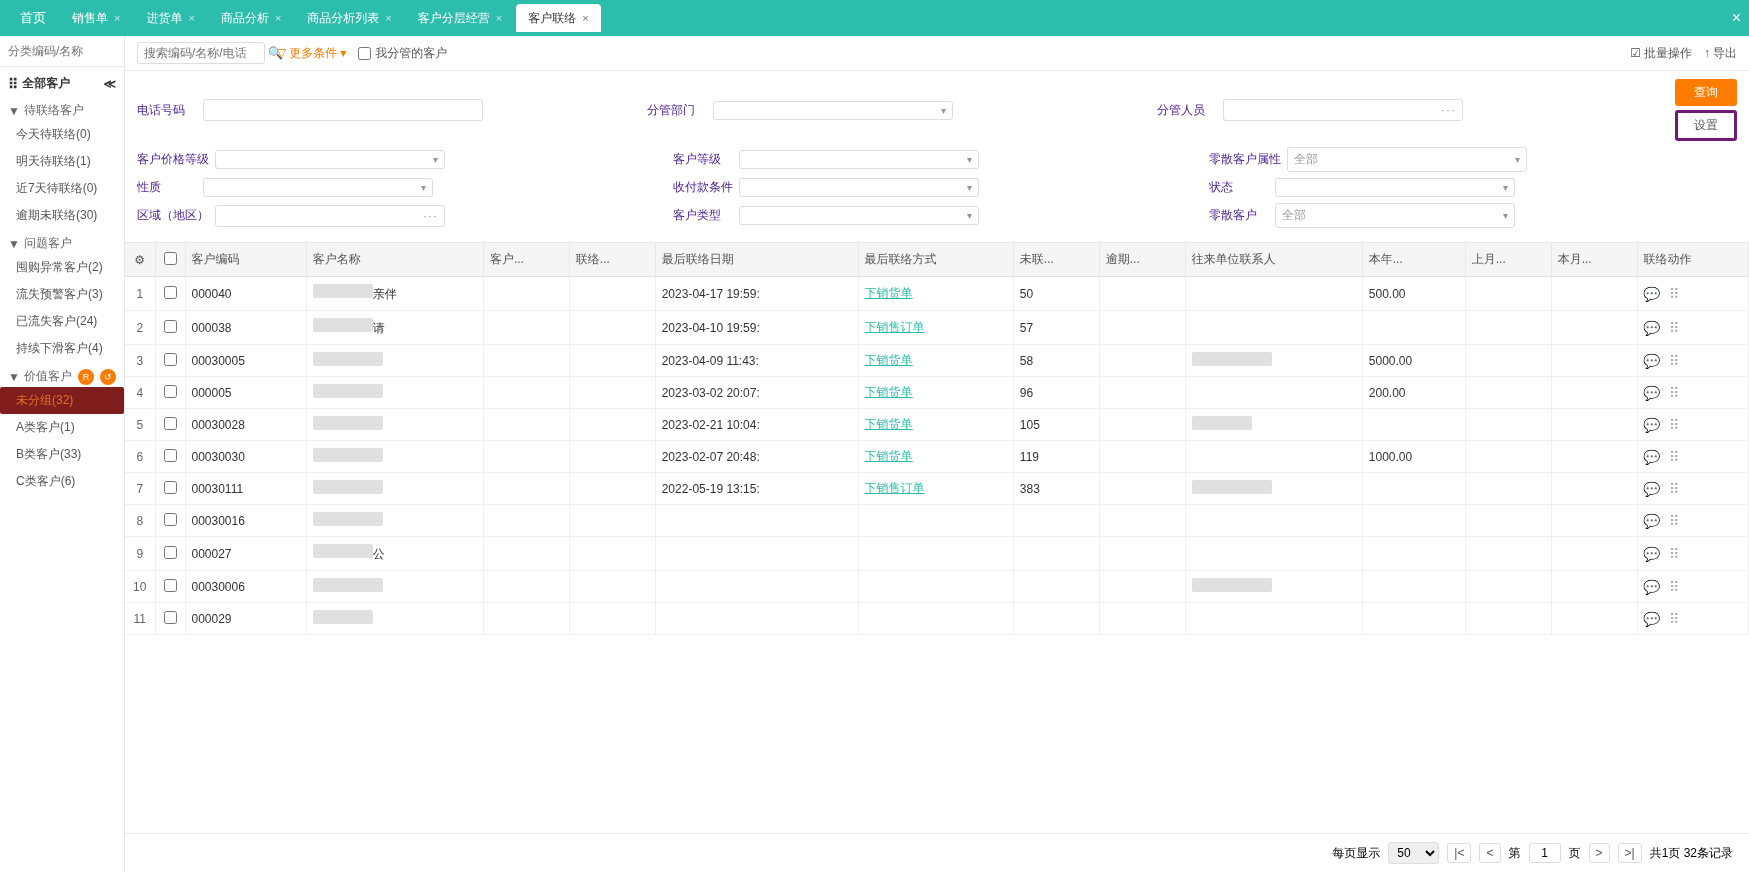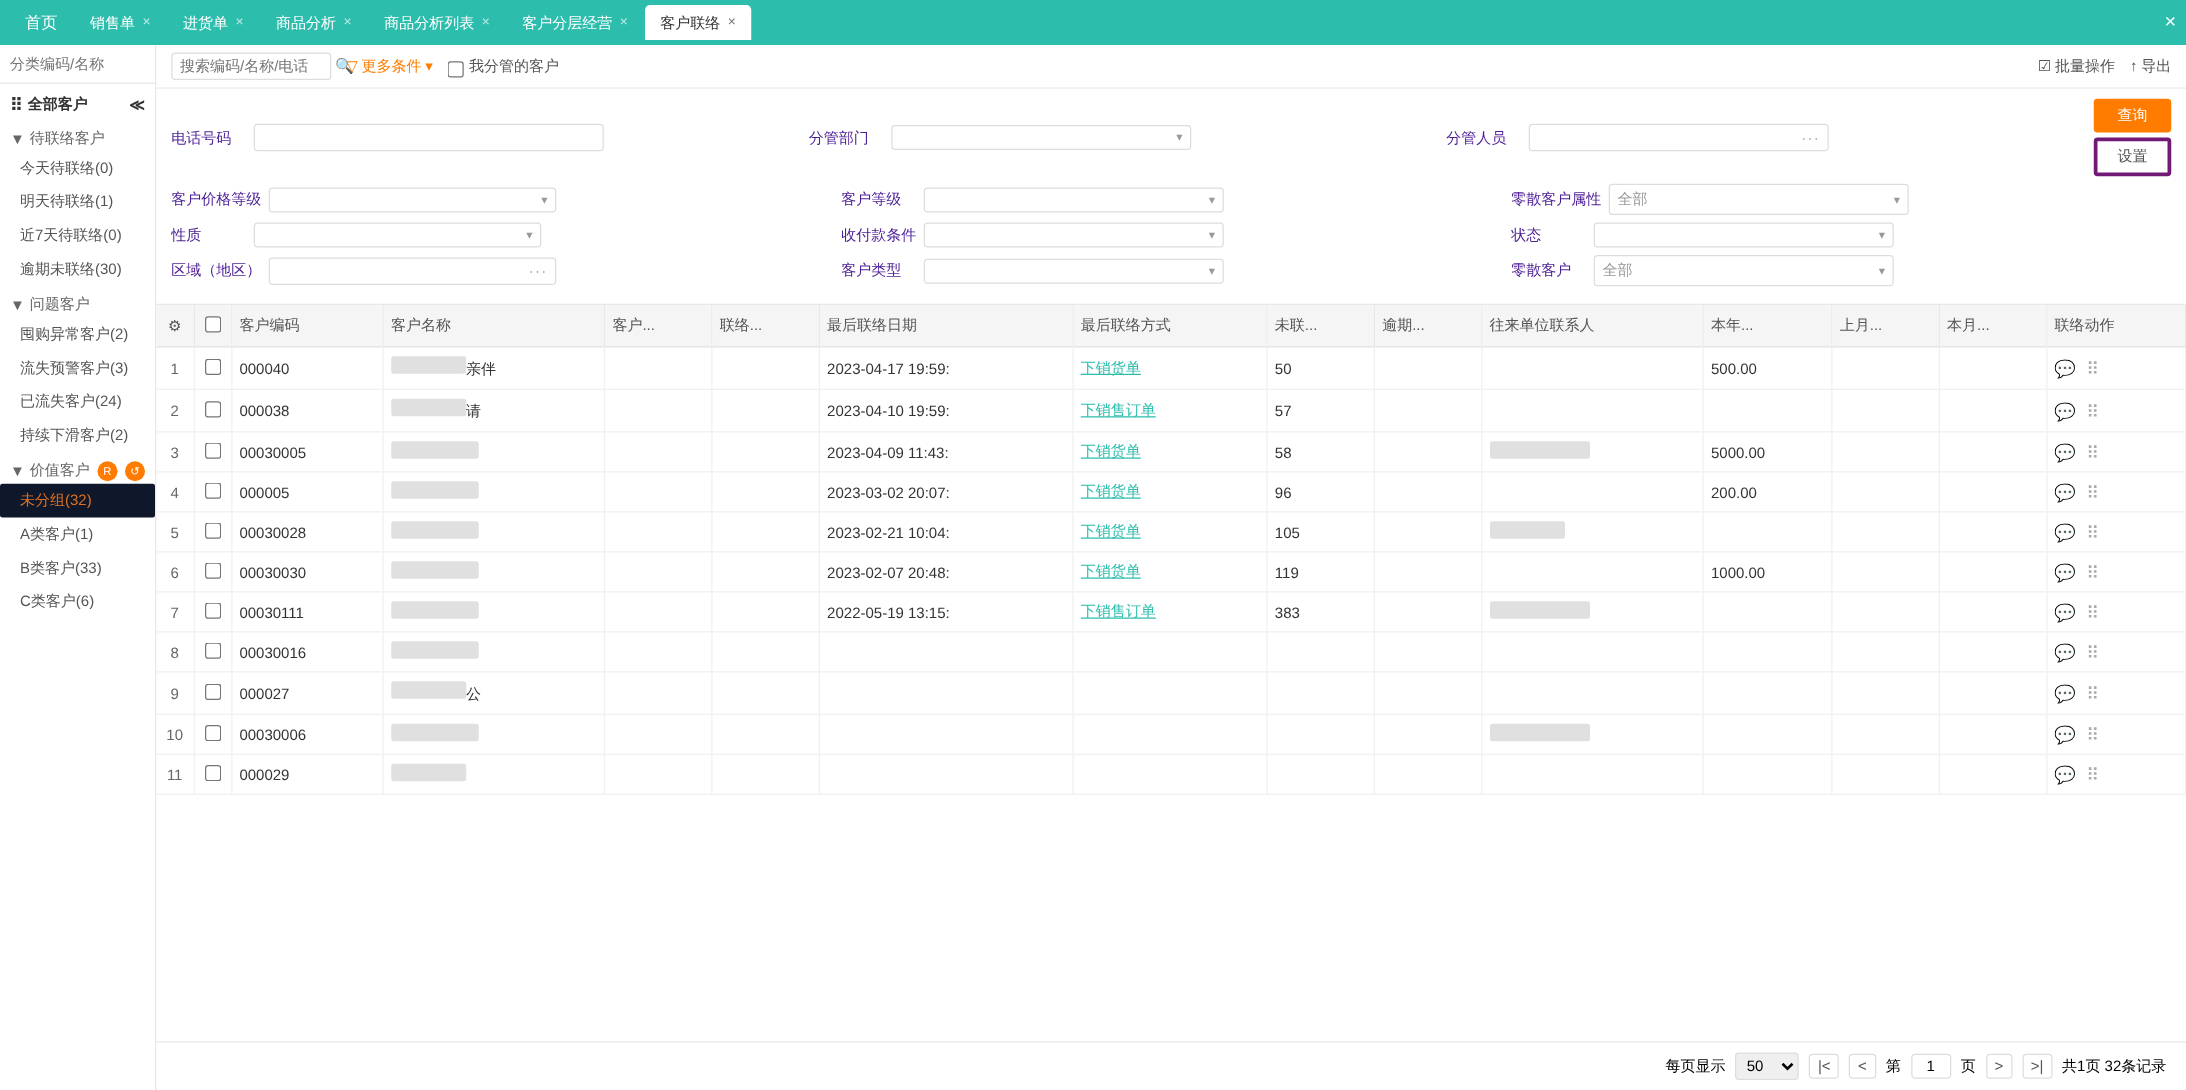--- a/index.html
+++ b/index.html
@@ -97,21 +97,21 @@
       display: flex;
       align-items: center;
       gap: 4px;
     }
     .sidebar-item {
       padding: 5px 8px 5px 16px;
       color: #555;
       cursor: pointer;
       border-radius: 2px;
     }
-    .sidebar-item.active { background: #0f172a; color: #e07020; }
+    .sidebar-item.active { background: #7f1d1d; color: #e07020; }
 
     
     .content-area {
       flex: 1;
       display: flex;
       flex-direction: column;
       overflow: hidden;
     }
 
     
@@ -141,21 +141,21 @@
     }
     .more-conditions {
       display: flex;
       align-items: center;
       gap: 3px;
       color: #ff7c00;
       cursor: pointer;
     }
     .my-customers {
       display: flex;
-      align-items: flex-end;
+      align-items: center;
       gap: 4px;
       color: #555;
       cursor: pointer;
     }
     .toolbar-right {
       margin-left: auto;
       display: flex;
       align-items: center;
       gap: 12px;
     }
@@ -404,21 +404,21 @@
     <div class="sidebar-item">
       <span>囤购异常客户(2)</span>
     </div>
     <div class="sidebar-item">
       <span>流失预警客户(3)</span>
     </div>
     <div class="sidebar-item">
       <span>已流失客户(24)</span>
     </div>
     <div class="sidebar-item">
-      <span>持续下滑客户(2)</span>
+      <span>持续下滑客户(4)</span>
     </div>
 
     <div class="sidebar-group-title">
       <span>▼</span>
       <span>价值客户</span>
       <span style="background:#ff7c00;color:#fff;border-radius:50%;width:16px;height:16px;display:inline-flex;align-items:center;justify-content:center;font-size:9px;margin-left:2px;">R</span>
       <span style="background:#ff7c00;color:#fff;border-radius:50%;width:16px;height:16px;display:inline-flex;align-items:center;justify-content:center;font-size:9px;margin-left:2px;">↺</span>
     </div>
     <div class="sidebar-item active">
       <span>未分组(32)</span>

